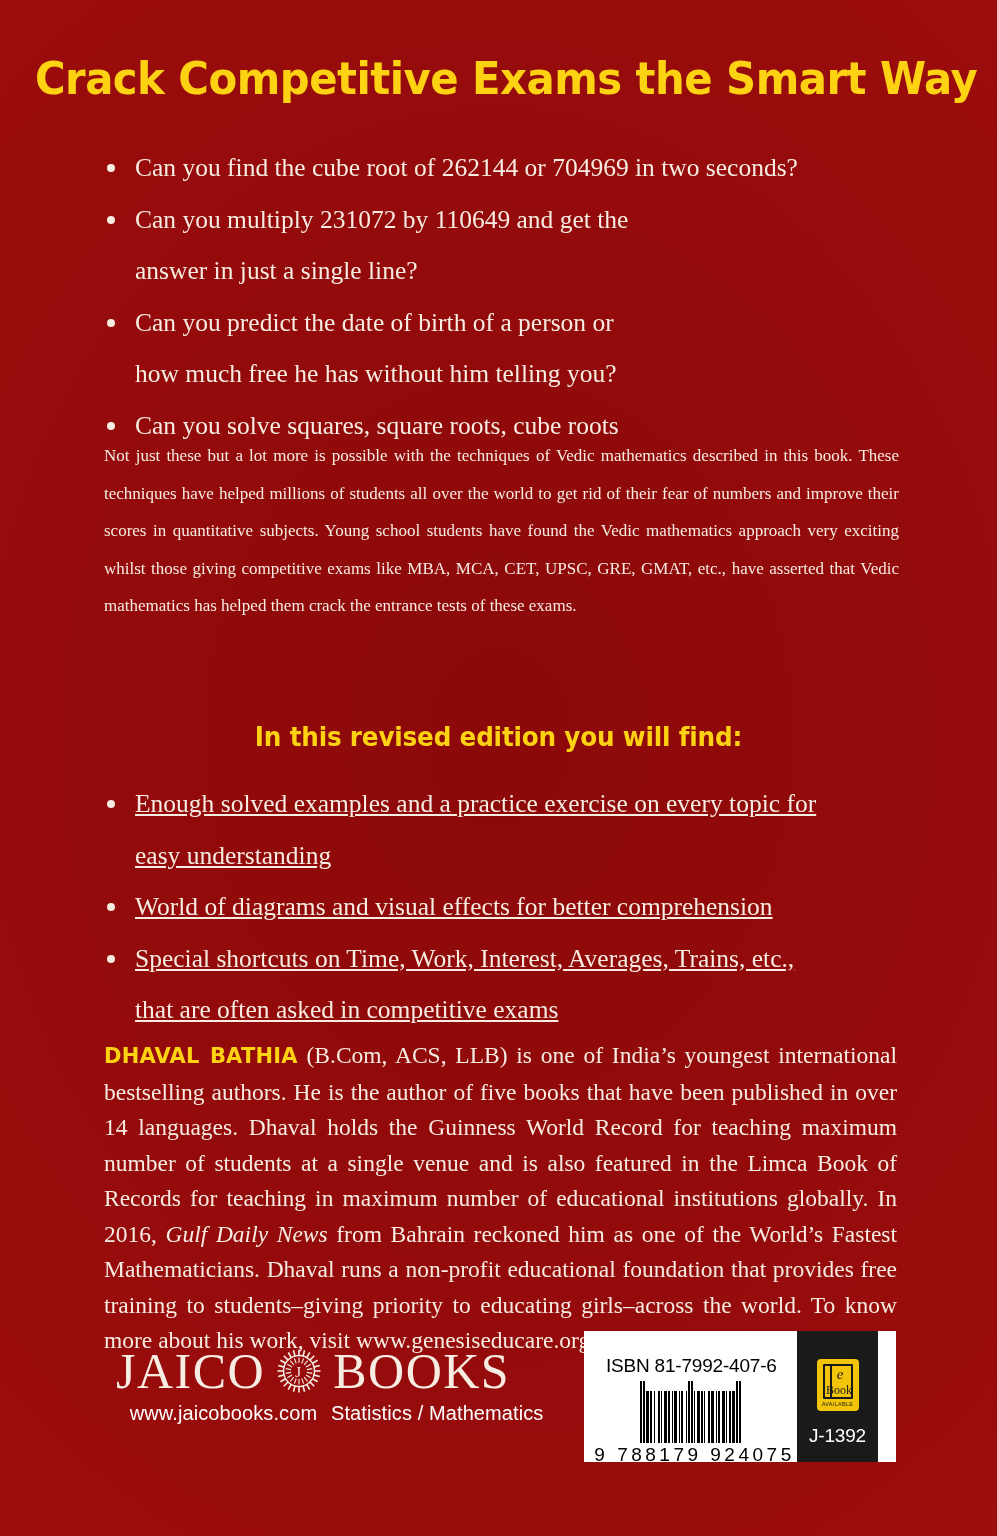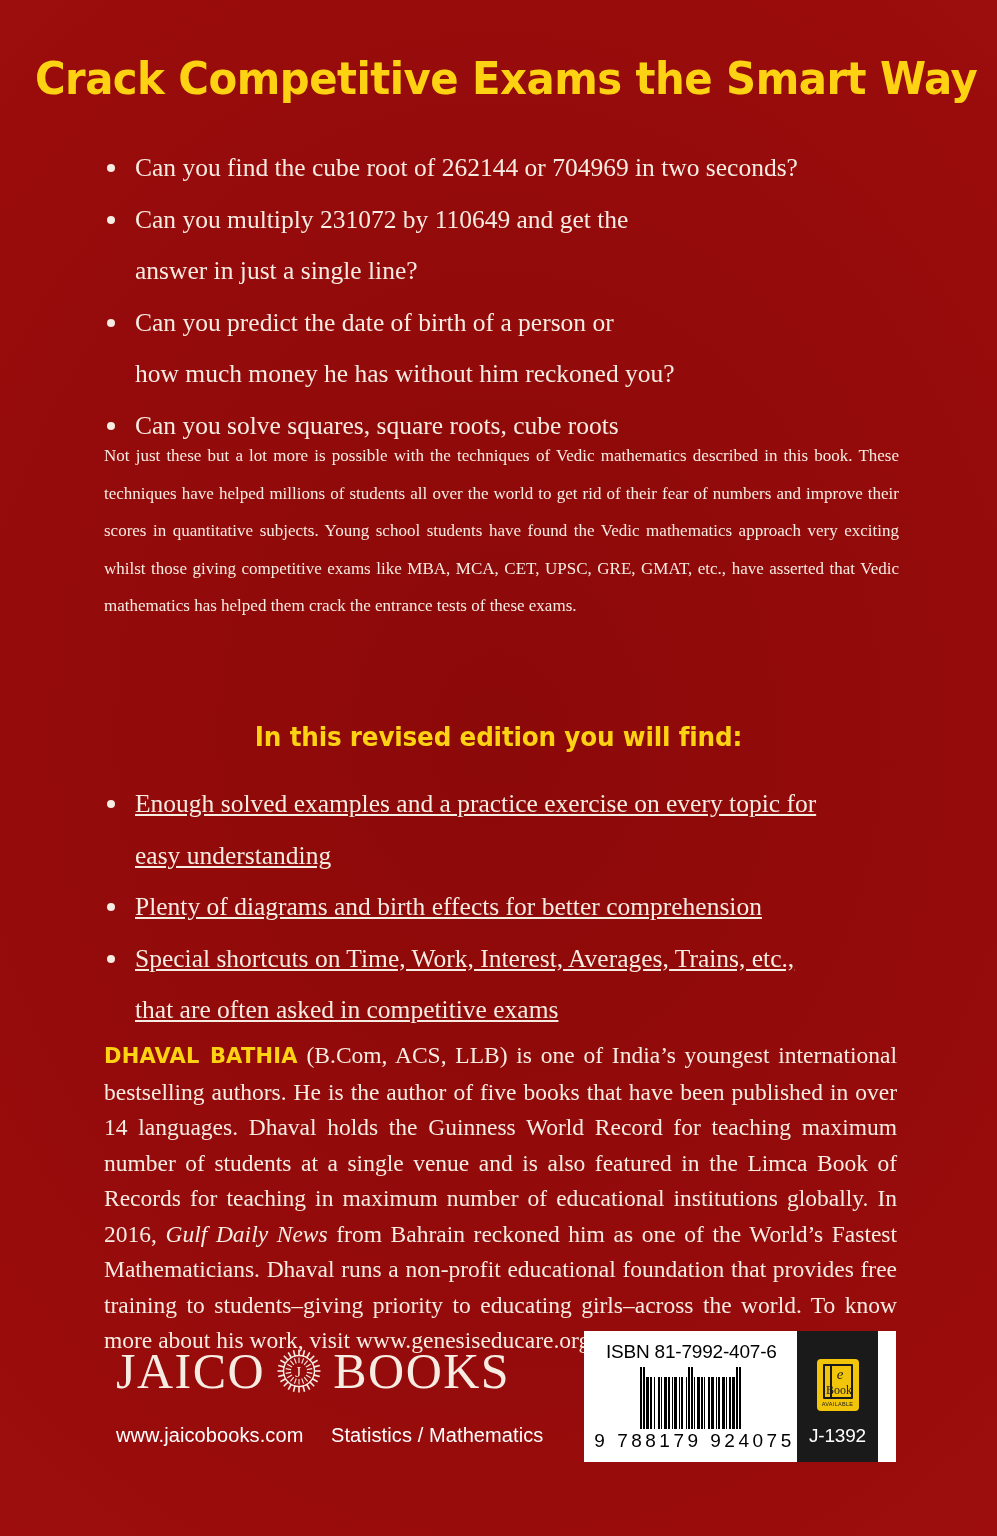--- a/index.html
+++ b/index.html
@@ -137,44 +137,45 @@
   .medallion {
     width: 46px;
     height: 46px;
     margin: 0 11px;
     position: relative;
     flex: 0 0 auto;
   }
   .medallion svg { display: block; }
 
   .pub-meta {
-    margin-top: 28px;
+    margin-top: 6px;
     display: flex;
     color: #ffffff;
     font-family: "Liberation Sans", sans-serif;
     font-size: 20px;
     letter-spacing: 0.1px;
+    text-align: center;
   }
   .pub-meta .site { width: 215px; }
   .pub-meta .subject { }
 
   
   .barcode-wrap {
     position: absolute;
     left: 584px;
     top: 1331px;
     width: 312px;
     height: 131px;
     display: flex;
     background: #ffffff;
   }
   .barcode-panel {
     width: 213px;
     background: #ffffff;
-    padding: 10px 0 0 0;
+    padding: 24px 0 0 0;
     box-sizing: border-box;
     text-align: center;
   }
   .isbn-text {
     font-family: "Liberation Sans", sans-serif;
     font-size: 19px;
     color: #000;
     letter-spacing: -0.2px;
     text-align: left;
     padding-left: 22px;
@@ -281,41 +282,41 @@
         <span class="ln">Can you find the cube root of 262144 or 704969 in two seconds?</span>
       </li>
       <li>
         <span class="dot"></span>
         <span class="ln">Can you multiply 231072 by 110649 and get the</span>
         <span class="ln">answer in just a single line?</span>
       </li>
       <li>
         <span class="dot"></span>
         <span class="ln">Can you predict the date of birth of a person or</span>
-        <span class="ln">how much money he has without him reckoned you?</span>
+        <span class="ln">how much free he has without him telling you?</span>
       </li>
       <li>
         <span class="dot"></span>
         <span class="ln">Can you solve squares, square roots, cube roots</span>
       </li>
     </ul>
 
   <p class="para" id="intro-para">Not just these but a lot more is possible with the techniques of Vedic mathematics described in this book. These techniques have helped millions of students all over the world to get rid of their fear of numbers and improve their scores in quantitative subjects. Young school students have found the Vedic mathematics approach very exciting whilst those giving competitive exams like MBA, MCA, CET, UPSC, GRE, GMAT, etc., have asserted that Vedic mathematics has helped them crack the entrance tests of these exams.</p>
 
   <div class="subhead">In this revised edition you will find:</div>
 
   <ul class="bullets" id="bullets-bottom">
       <li>
         <span class="dot"></span>
         <span class="ln">Enough solved examples and a practice exercise on every topic for</span>
         <span class="ln">easy understanding</span>
       </li>
       <li>
         <span class="dot"></span>
-        <span class="ln">Plenty of diagrams and birth effects for better comprehension</span>
+        <span class="ln">World of diagrams and visual effects for better comprehension</span>
       </li>
       <li>
         <span class="dot"></span>
         <span class="ln">Special shortcuts on Time, Work, Interest, Averages, Trains, etc.,</span>
         <span class="ln">that are often asked in competitive exams</span>
       </li>
     </ul>
 
   <p id="bio">
     <span class="author-name">DHAVAL BATHIA</span><span> (B.Com, ACS, LLB) is one of India’s youngest international bestselling authors. He is the author of five books that have been published in over 14 languages. Dhaval holds the Guinness World Record for teaching maximum number of students at a single venue and is also featured in the Limca Book of Records for teaching in maximum number of educational institutions globally. In 2016, </span><span class="ital">Gulf Daily News</span><span> from Bahrain reckoned him as one of the World’s Fastest Mathematicians. Dhaval runs a non-profit educational foundation that provides free training to students–giving priority to educating girls–across the world. To know more about his work, visit www.genesiseducare.org.</span>

